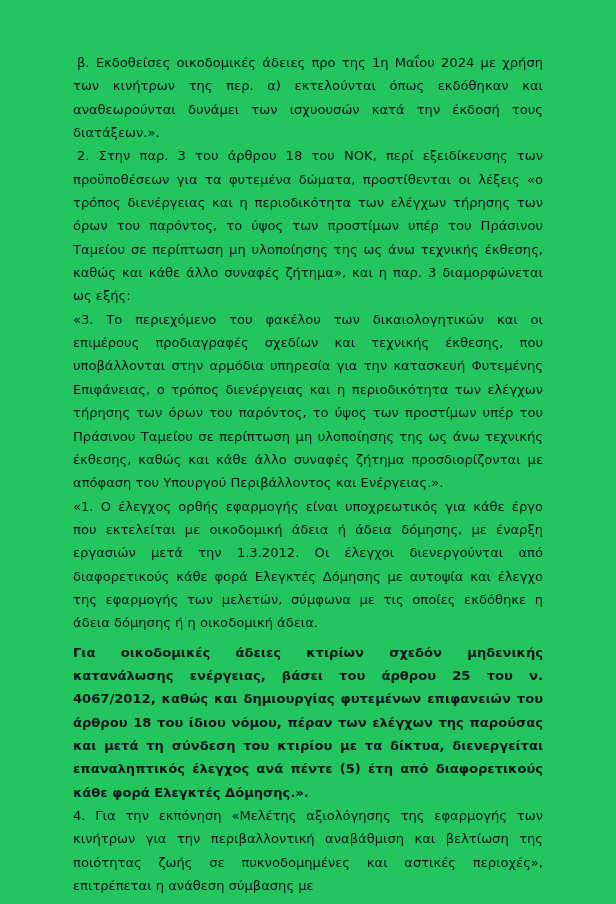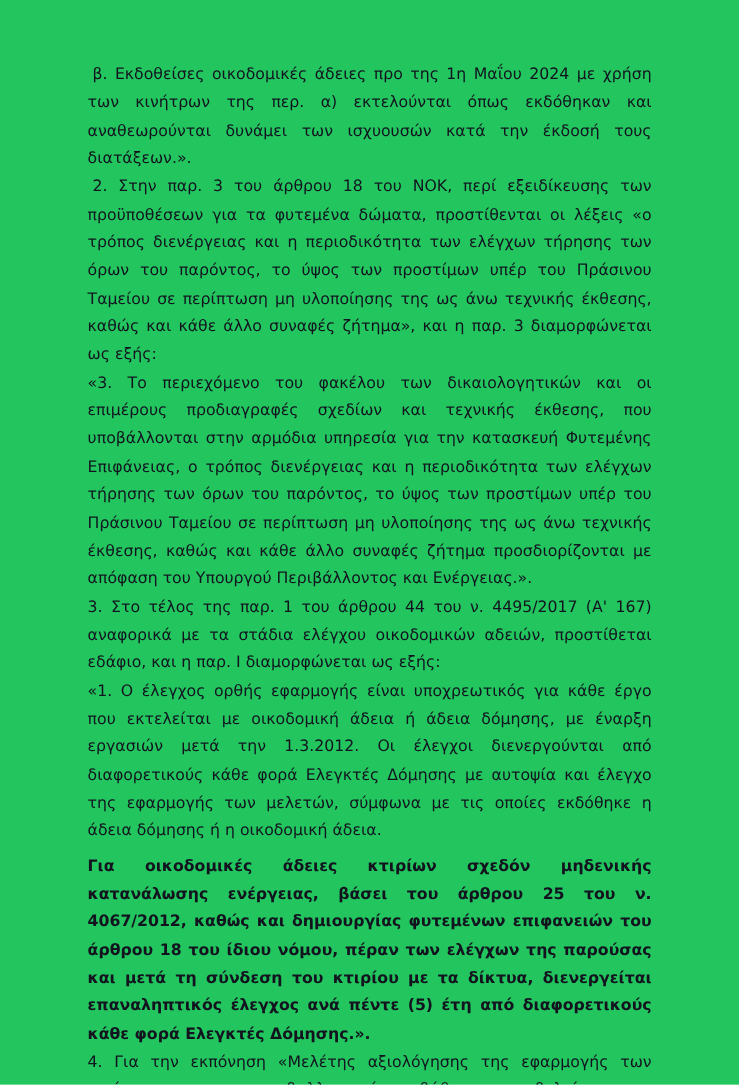--- a/index.html
+++ b/index.html
@@ -51,21 +51,20 @@
 
 <div class="page">
   <div class="doc-body">
 
     <p class="para indent lastline-left">β. Εκδοθείσες οικοδομικές άδειες προ της 1η Μαΐου 2024 με χρήση των κινήτρων της περ. α) εκτελούνται όπως εκδόθηκαν και αναθεωρούνται δυνάμει των ισχυουσών κατά την έκδοσή τους διατάξεων.».</p>
 
     <p class="para indent lastline-left">2. Στην παρ. 3 του άρθρου 18 του ΝΟΚ, περί εξειδίκευσης των προϋποθέσεων για τα φυτεμένα δώματα, προστίθενται οι λέξεις «ο τρόπος διενέργειας και η περιοδικότητα των ελέγχων τήρησης των όρων του παρόντος, το ύψος των προστίμων υπέρ του Πράσινου Ταμείου σε περίπτωση μη υλοποίησης της ως άνω τεχνικής έκθεσης, καθώς και κάθε άλλο συναφές ζήτημα», και η παρ. 3 διαμορφώνεται ως εξής:</p>
 
     <p class="para lastline-left">«3. Το περιεχόμενο του φακέλου των δικαιολογητικών και οι επιμέρους προδιαγραφές σχεδίων και τεχνικής έκθεσης, που υποβάλλονται στην αρμόδια υπηρεσία για την κατασκευή Φυτεμένης Επιφάνειας, ο τρόπος διενέργειας και η περιοδικότητα των ελέγχων τήρησης των όρων του παρόντος, το ύψος των προστίμων υπέρ του Πράσινου Ταμείου σε περίπτωση μη υλοποίησης της ως άνω τεχνικής έκθεσης, καθώς και κάθε άλλο συναφές ζήτημα προσδιορίζονται με απόφαση του Υπουργού Περιβάλλοντος και Ενέργειας.».</p>
 
-    <p class="para lastline-left">3. Στο τέλος της παρ. 1 του άρθρου 44 του ν. 4495/2017 (Α' 167) αναφορικά με τα στάδια ελέγχου οικοδομικών αδειών, προστίθεται εδάφιο, και η παρ. Ι διαμορφώνεται ως εξής:</p>
 
     <p class="para lastline-left">«1. Ο έλεγχος ορθής εφαρμογής είναι υποχρεωτικός για κάθε έργο που εκτελείται με οικοδομική άδεια ή άδεια δόμησης, με έναρξη εργασιών μετά την 1.3.2012. Οι έλεγχοι διενεργούνται από διαφορετικούς κάθε φορά Ελεγκτές Δόμησης με αυτοψία και έλεγχο της εφαρμογής των μελετών, σύμφωνα με τις οποίες εκδόθηκε η άδεια δόμησης ή η οικοδομική άδεια.</p>
 
     <p class="para gap-before lastline-left">Για οικοδομικές άδειες κτιρίων σχεδόν μηδενικής κατανάλωσης ενέργειας, βάσει του άρθρου 25 του ν. 4067/2012, καθώς και δημιουργίας φυτεμένων επιφανειών του άρθρου 18 του ίδιου νόμου, πέραν των ελέγχων της παρούσας και μετά τη σύνδεση του κτιρίου με τα δίκτυα, διενεργείται επαναληπτικός έλεγχος ανά πέντε  (5) έτη από διαφορετικούς κάθε φορά Ελεγκτές Δόμησης.».</p>
 
     <p class="para lastline-left">4. Για την εκπόνηση «Μελέτης αξιολόγησης της εφαρμογής των κινήτρων για την περιβαλλοντική αναβάθμιση και βελτίωση της ποιότητας ζωής σε πυκνοδομημένες και αστικές περιοχές», επιτρέπεται η ανάθεση σύμβασης με</p>
 
   </div>
 </div>
 

